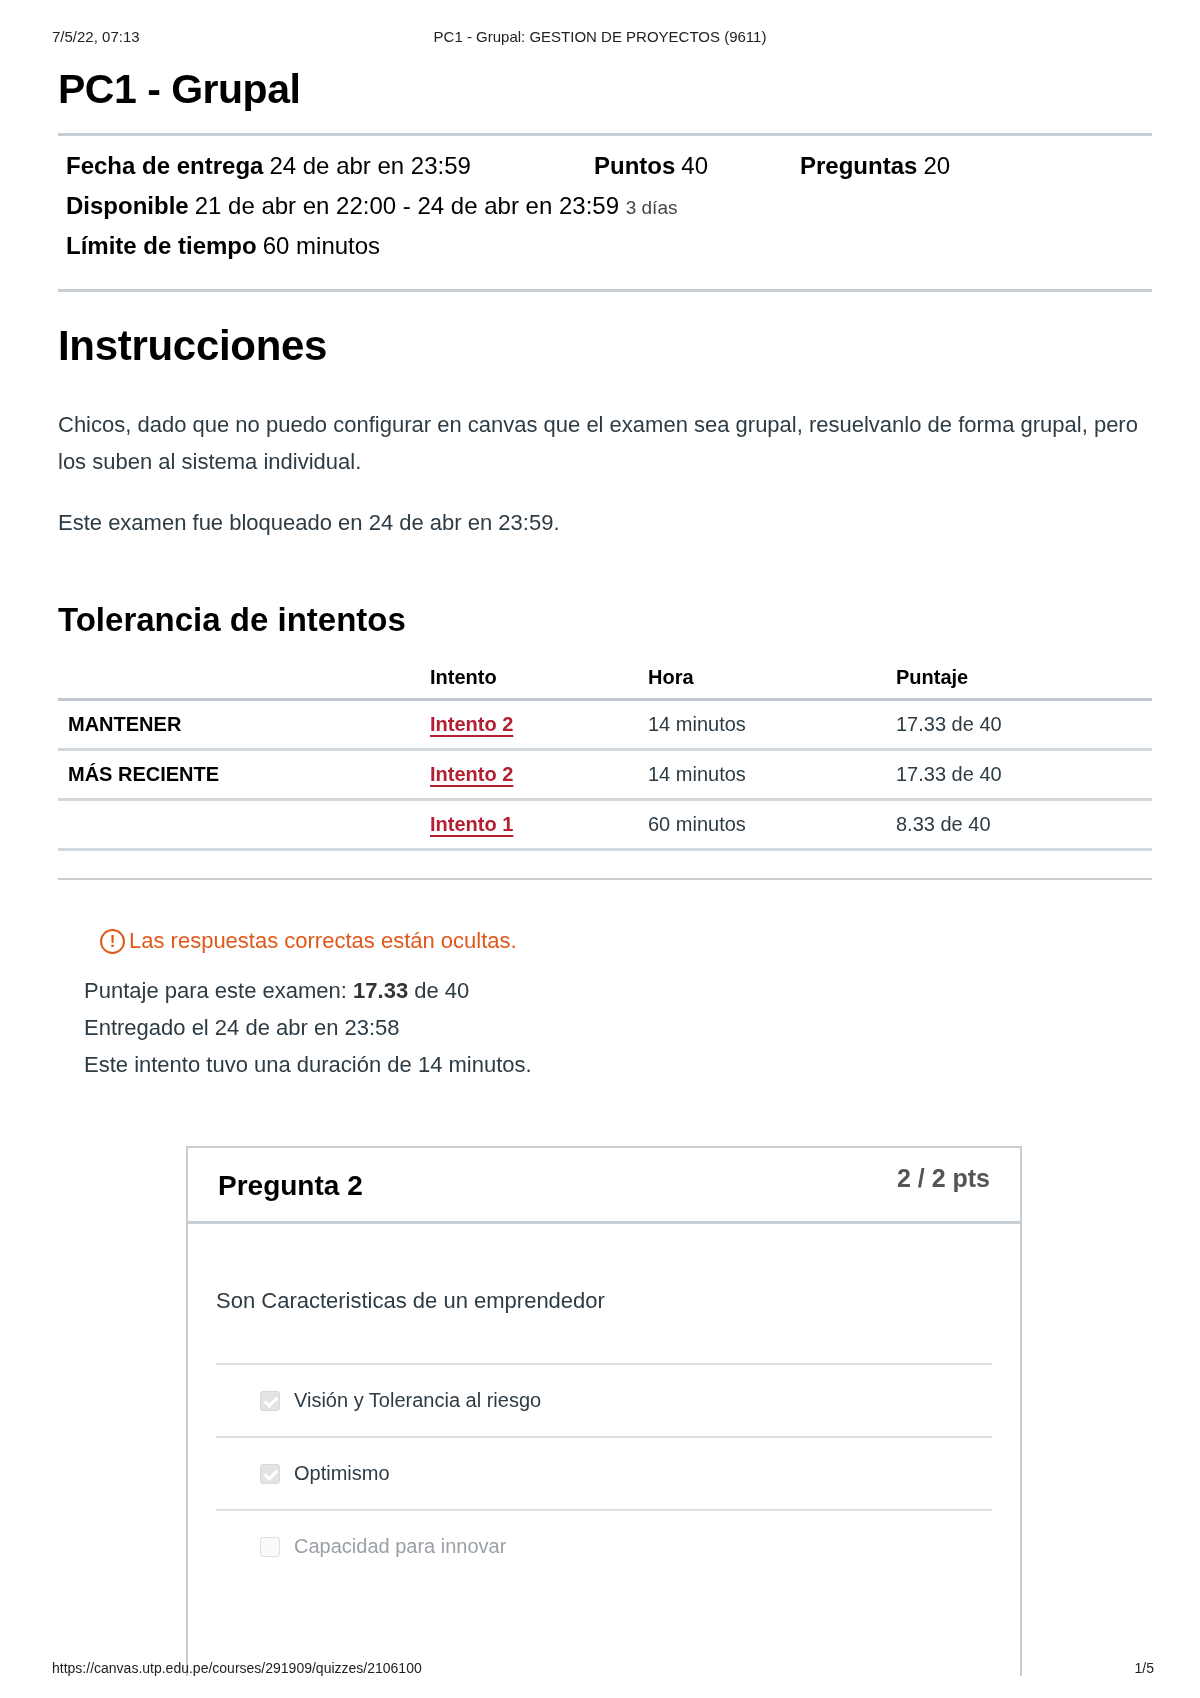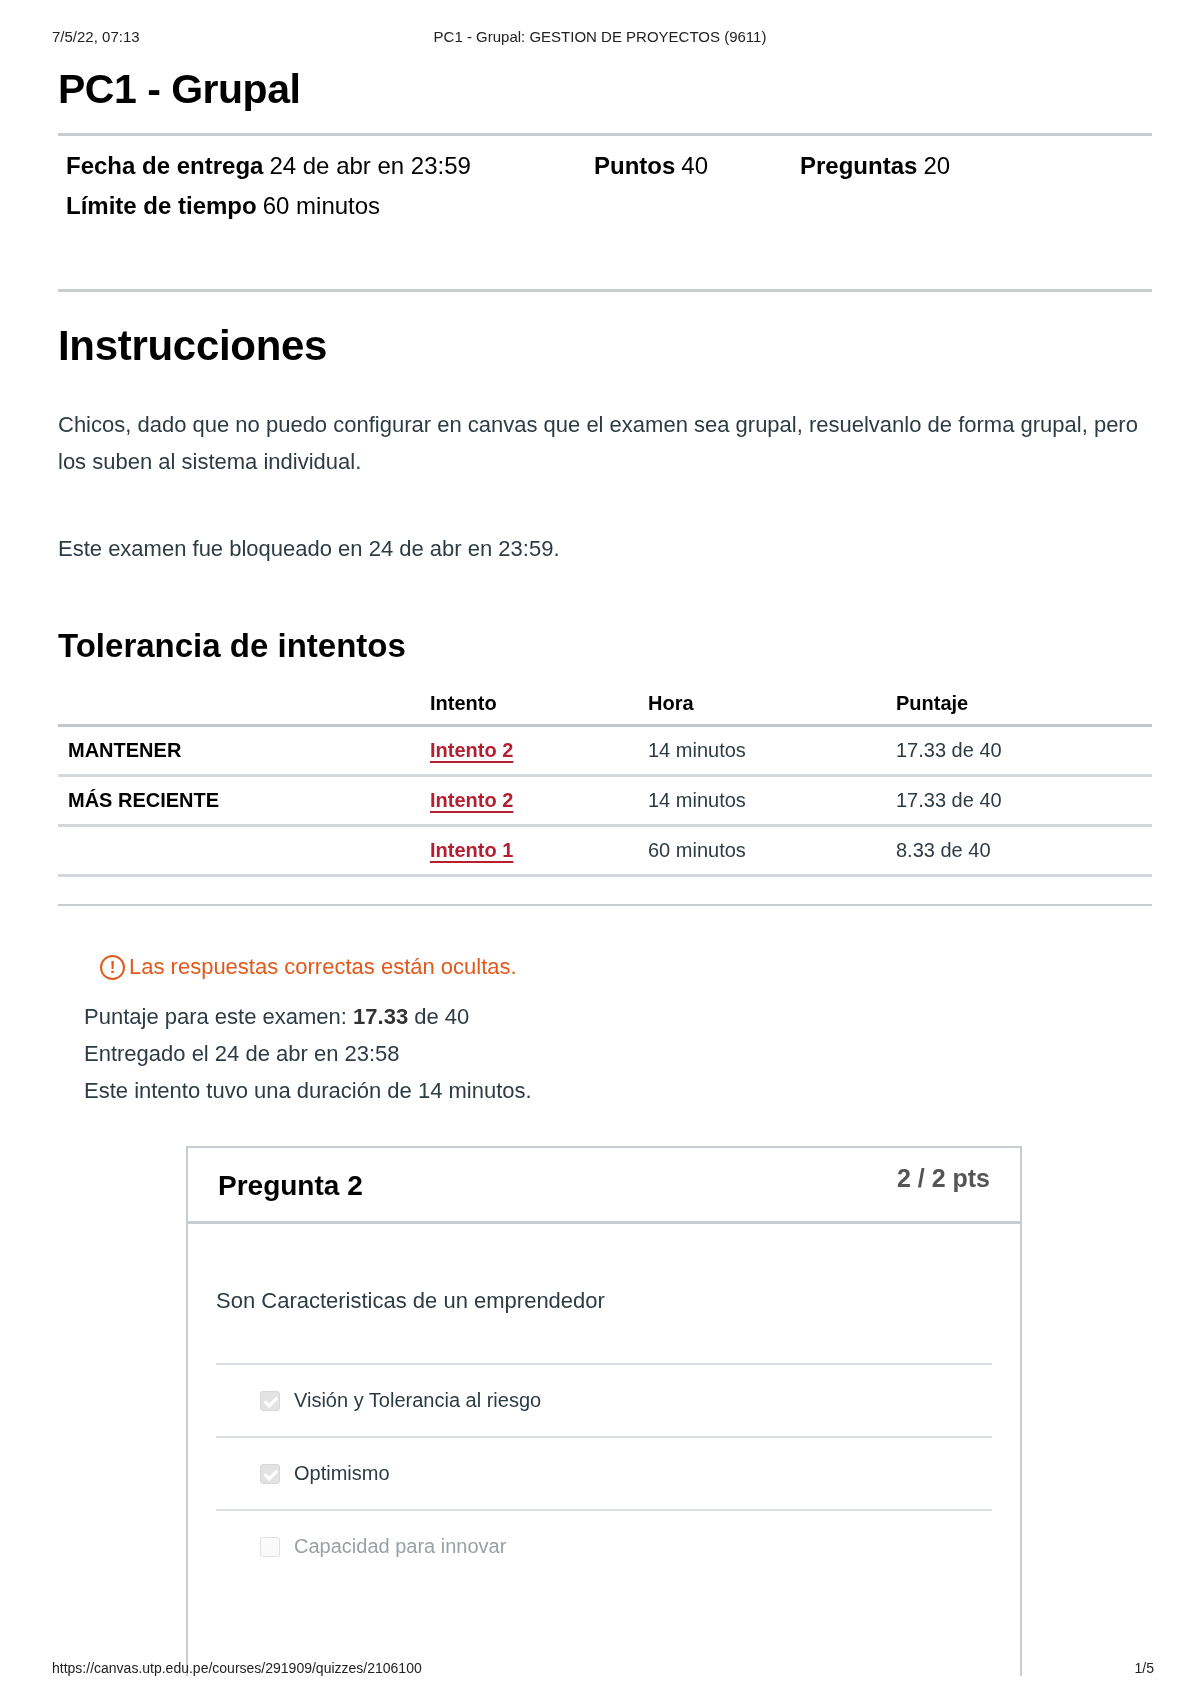--- a/index.html
+++ b/index.html
@@ -18,21 +18,21 @@
 
   .meta { padding: 10px 8px 0 8px; font-size: 24px; height: 153px; }
   .meta .row { height: 40px; line-height: 40px; white-space: nowrap; }
   .meta .lbl { font-weight: bold; margin-right: 6px; }
   .meta .small { font-size: 19px; color: #444; }
   .meta .inline-group { display: inline-block; }
 
   .h-instr { font-size: 42px; font-weight: bold; margin-top: 30px; letter-spacing: -0.3px; }
   .para { font-size: 22px; line-height: 37px; color: #2d3b45; }
   .p1 { margin-top: 36px; width: 1090px; }
-  .p2 { margin-top: 50px; }
+  .p2 { margin-top: 24px; }
 
   .h-hist { font-size: 33px; margin-top: 60px; color: #000; }
 
   table.attempts { border-collapse: collapse; width: 1094px; margin-top: 18px; font-size: 20px; }
   table.attempts th { text-align: left; font-weight: bold; height: 42px; vertical-align: middle; padding-left: 10px; }
   table.attempts th.c0 { border-bottom: none; }
   table.attempts thead tr { border-bottom: 3px solid #c0c6cb; }
   table.attempts td { height: 50px; border-bottom: 3px solid #d3d8dc; padding-left: 10px; vertical-align: middle; color: #2d3b45; }
   table.attempts td.kind { font-weight: bold; color: #000; font-size: 20px; }
   table.attempts td.spacer { height: 30px; border-bottom: 2px solid #c7cdd1; }
@@ -78,20 +78,24 @@
 
   <div class="meta">
     <div class="row">
       <span class="inline-group" style="width:528px;">
         <span class="lbl">Fecha de entrega</span><span>24 de abr en 23:59</span>
       </span><span class="inline-group" style="width:206px;">
         <span class="lbl">Puntos</span><span>40</span>
       </span><span class="inline-group">
         <span class="lbl">Preguntas</span><span>20</span>
       </span>
+    </div>
+    <div class="row">
+      <span class="lbl">Disponible</span><span>21 de abr en 22:00 - 24 de abr en 23:59</span>
+      <span class="small">3 días</span>
     </div>
     <div class="row">
       <span class="lbl">Límite de tiempo</span><span>60 minutos</span>
     </div>
   </div>
   <div class="hr"></div>
 
   <h2 class="h-instr">Instrucciones</h2>
   <p class="para p1">Chicos, dado que no puedo configurar en canvas que el examen sea grupal, resuelvanlo de forma grupal, pero los suben al sistema individual.</p>
   <p class="para p2">Este examen fue bloqueado en 24 de abr en 23:59.</p>

